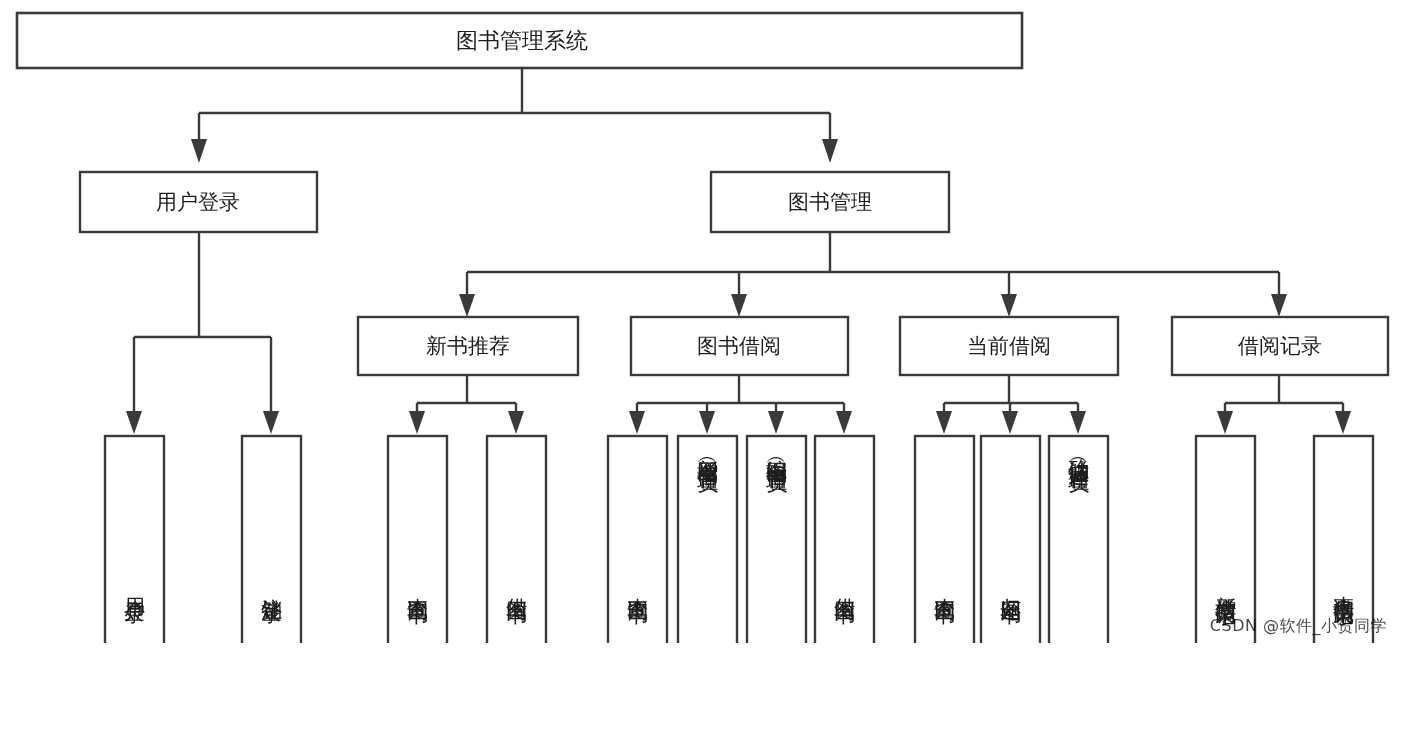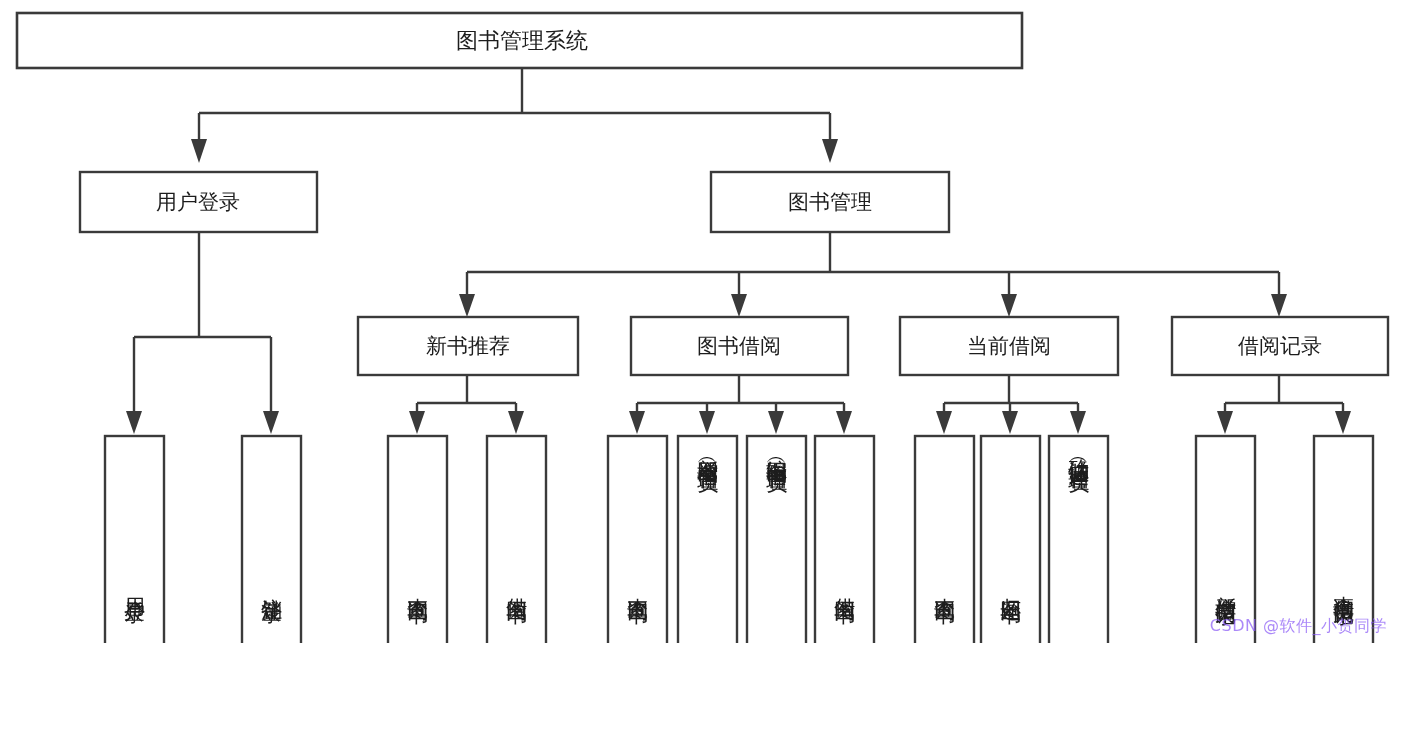--- a/index.html
+++ b/index.html
@@ -69,21 +69,21 @@
     color: #1d1d1d;
     white-space: nowrap;
     text-align: center;
   }
   .watermark {
     position: absolute;
     right: 18px;
     bottom: 6px;
     font-family: "DejaVu Sans", "Liberation Sans", sans-serif;
     font-size: 16px;
-    color: #8b5cf6;
+    color: #000000;
     opacity: 0.72;
     letter-spacing: 0.5px;
     white-space: nowrap;
     pointer-events: none;
   }
 </style>
 </head>
 <body>
 
 <div id="diagram-root">

